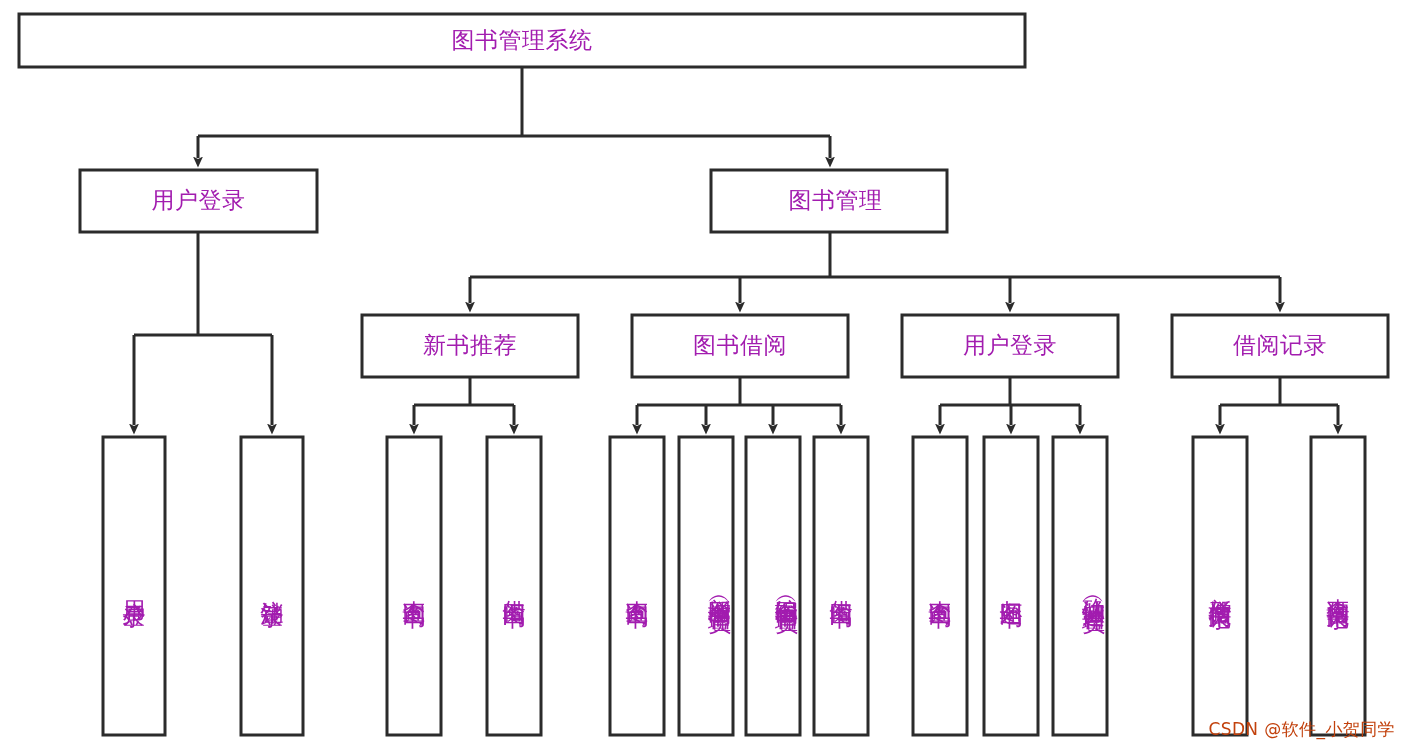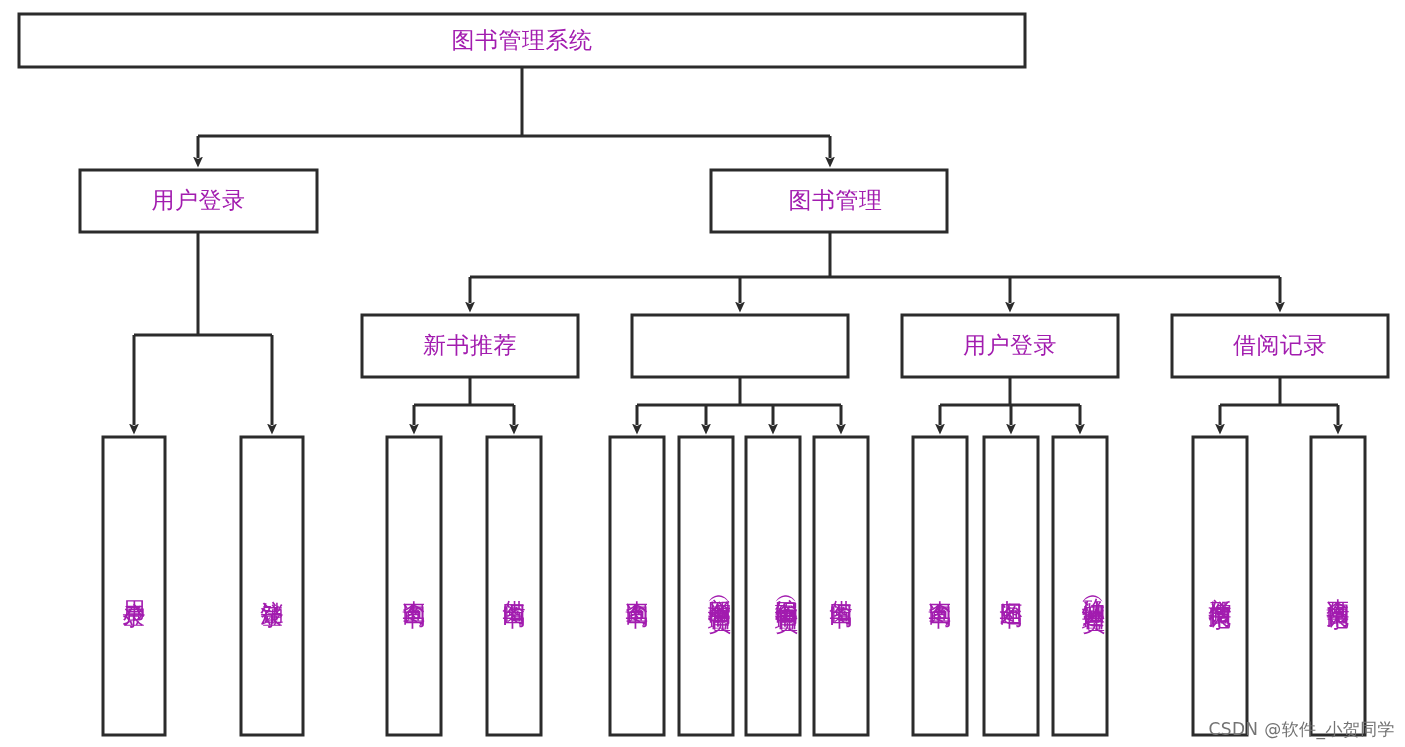--- a/index.html
+++ b/index.html
@@ -66,21 +66,21 @@
   }
   .node-label.vertical.compact {
     align-items: center;
     padding-top: 0;
   }
   .watermark {
     position: absolute;
     right: 10px;
     bottom: 6px;
     font-size: 17px;
-    color: #737373;
+    color: #c2410c;
     white-space: nowrap;
     letter-spacing: 0.4px;
   }
 </style>
 </head>
 <body>
 
 <div id="diagram-root">
 
   <svg class="diagram" viewBox="0 0 1405 747">
@@ -158,20 +158,21 @@
     <path class="connector" d="M 1220 405 L 1220 425" marker-end="url(#arrow)"></path>
     <path class="connector" d="M 1338 405 L 1338 425" marker-end="url(#arrow)"></path>
   </svg>
 
   <div class="node-label horizontal" style="left:19px; top:14px; width:1006px; height:53px;">图书管理系统</div>
 
   <div class="node-label horizontal" style="left:80px; top:170px; width:237px; height:62px;">用户登录</div>
   <div class="node-label horizontal" style="left:711px; top:170px; width:249px; height:62px;">图书管理</div>
 
   <div class="node-label horizontal" style="left:362px; top:315px; width:216px; height:62px;">新书推荐</div>
+  <div class="node-label horizontal" style="left:632px; top:315px; width:216px; height:62px;">图书借阅</div>
   <div class="node-label horizontal" style="left:902px; top:315px; width:216px; height:62px;">用户登录</div>
   <div class="node-label horizontal" style="left:1172px; top:315px; width:216px; height:62px;">借阅记录</div>
 
   <div class="node-label vertical compact" style="left:103px; top:437px; width:62px; height:298px;">用户登录</div>
   <div class="node-label vertical compact" style="left:241px; top:437px; width:62px; height:298px;">注销登录</div>
 
   <div class="node-label vertical compact" style="left:387px; top:437px; width:54px; height:298px;">查询图书</div>
   <div class="node-label vertical compact" style="left:487px; top:437px; width:54px; height:298px;">借阅图书</div>
 
   <div class="node-label vertical compact" style="left:610px; top:437px; width:54px; height:298px;">查询图书</div>

